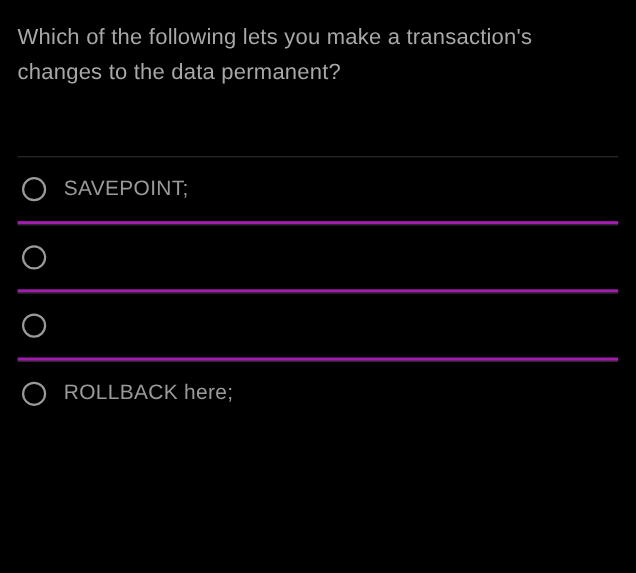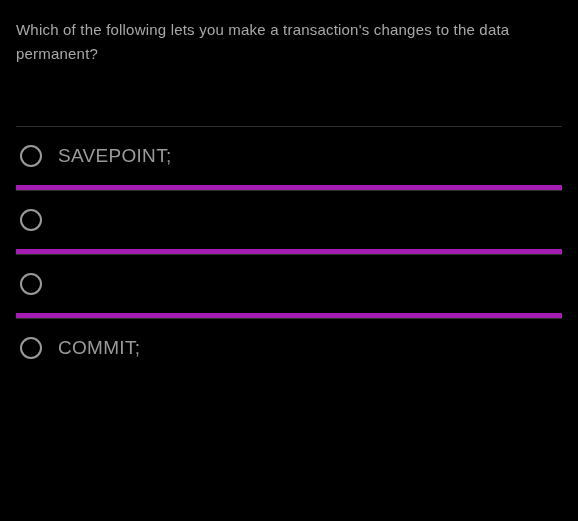--- a/index.html
+++ b/index.html
@@ -10,42 +10,42 @@
     body {
       background: #000;
       font-family: 'Segoe UI', Tahoma, Geneva, Verdana, sans-serif;
       width: 578px;
       height: 521px;
       padding: 18px 16px;
       overflow: hidden;
     }
     .question-text {
       color: #a8a8a8;
-      font-size: 15px;
+      font-size: 20px;
       line-height: 1.6;
       font-weight: 400;
       margin-bottom: 60px;
       letter-spacing: 0.2px;
     }
     .options-list {
       display: flex;
       flex-direction: column;
     }
     .option-row {
       display: flex;
       align-items: center;
       padding: 18px 4px;
       border-top: 1px solid #2e2e2e;
       cursor: pointer;
     }
     .option-row:last-child {
       border-bottom: none;
     }
     .opt-border-bottom {
-      border-bottom: 5px solid #a21caf;
+      border-bottom: 3px solid #a21caf;
     }
     .radio-circle {
       width: 22px;
       height: 22px;
       border: 2.5px solid #9a9a9a;
       border-radius: 50%;
       flex-shrink: 0;
       margin-right: 16px;
     }
     .option-label {
@@ -68,19 +68,19 @@
   </div>
 
   <div class="option-row opt-border-bottom">
     <span class="radio-circle"></span>
   </div>
 
   <div class="option-row opt-border-bottom">
     <span class="radio-circle"></span>
   </div>
 
+  <div class="option-row opt-border-bottom">
+    <span class="radio-circle"></span>
+    <span class="option-label">ROLLBACK here;</span>
+  </div>
 
-  <div class="option-row">
-    <span class="radio-circle"></span>
-    <span class="option-label">COMMIT;</span>
-  </div>
 
 </div>
 
 </body></html>

